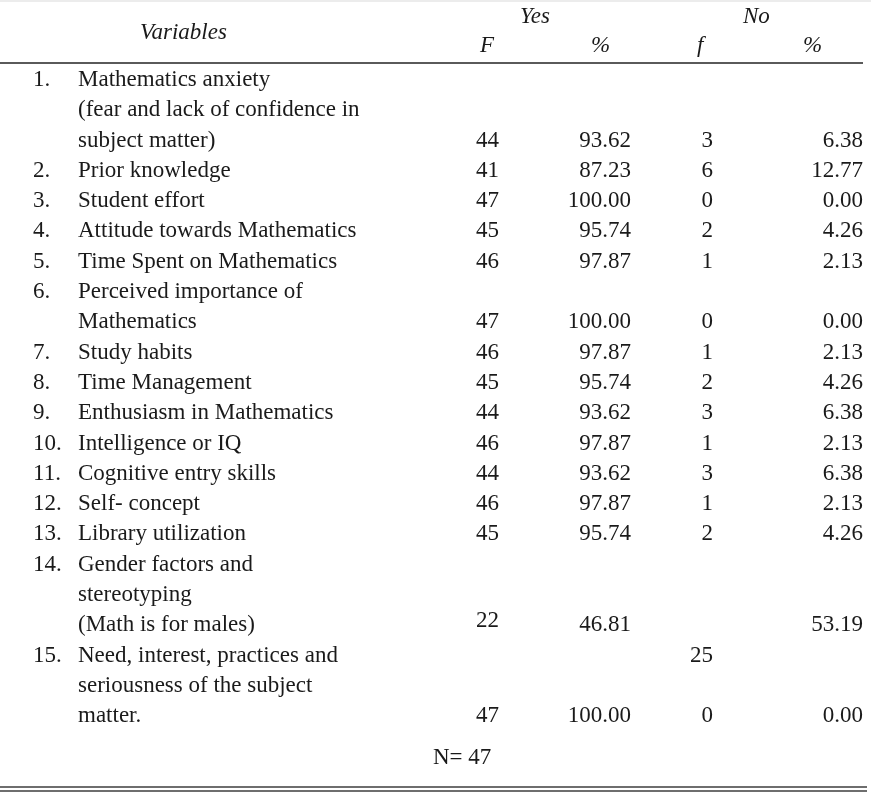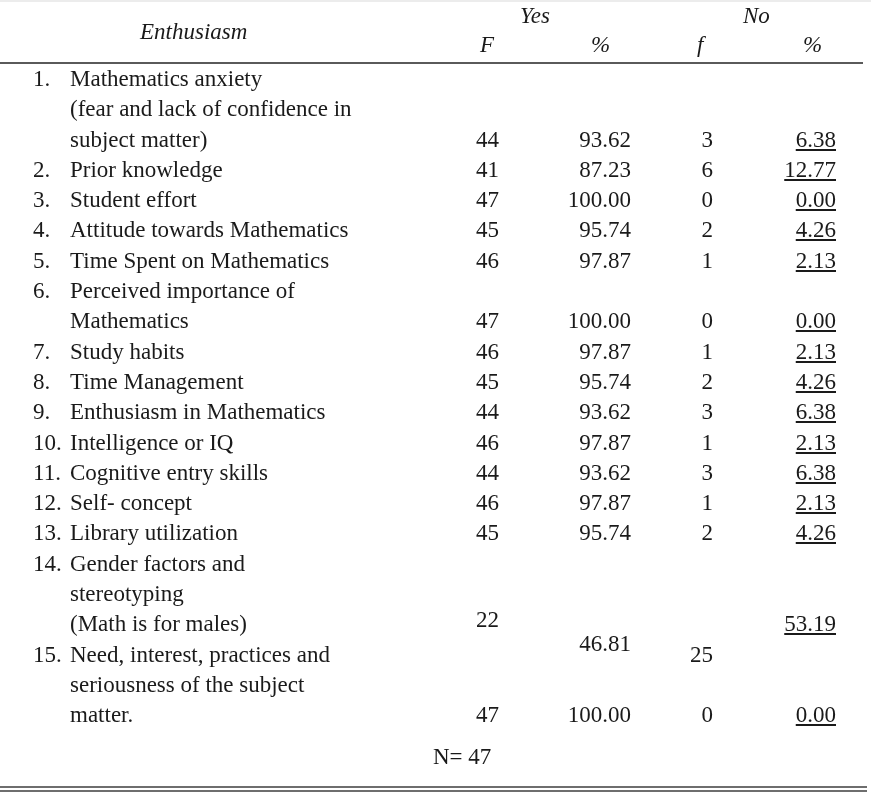--- a/index.html
+++ b/index.html
@@ -46,20 +46,21 @@
   }
   .row {
     position: relative;
     width: 871px;
   }
   .line {
     height: 30.3px;
     line-height: 30.3px;
     font-size: 23px;
     white-space: nowrap;
+    margin-left: 8px;
   }
   .num {
     position: absolute;
     left: 33px;
     top: 0;
     font-size: 23px;
     line-height: 30.3px;
     white-space: nowrap;
   }
   .var-text {
@@ -68,21 +69,21 @@
   .cell {
     position: absolute;
     font-size: 23px;
     line-height: 30.3px;
     white-space: nowrap;
     text-align: right;
   }
   .c-yf   { right: 372px; }
   .c-yp   { right: 240px; }
   .c-nf   { right: 158px; }
-  .c-np   { right: 35px; text-decoration: underline; }
+  .c-np   { right: 8px; }
   .footer-n {
     position: absolute;
     left: 433px; top: 742px;
     font-size: 23px;
     line-height: 30px;
     white-space: nowrap;
   }
   .bottom-rule-1 {
     position: absolute;
     left: 0; top: 786px;
@@ -95,21 +96,21 @@
     width: 867px; height: 2px;
     background: #6e6e6e;
   }
 </style>
 </head>
 <body>
 
 <div class="top-edge"></div>
 
 <div class="header">
-  <span class="hdr-text" style="left:140px; top:20px;">Enthusiasm</span>
+  <span class="hdr-text" style="left:140px; top:20px;">Variables</span>
   <span class="hdr-text" style="left:520px; top:4px;text-align:right;">Yes</span>
   <span class="hdr-text" style="left:743px; top:4px;">No</span>
   <span class="hdr-text" style="left:480px; top:33px;">F</span>
   <span class="hdr-text" style="left:591px; top:33px;">%</span>
   <span class="hdr-text" style="left:697px; top:33px;">f</span>
   <span class="hdr-text" style="left:803px; top:33px;">%</span>
   <div class="header-rule"></div>
 </div>
 
 <div class="rows" id="rows">
@@ -219,21 +220,21 @@
       <span class="cell c-yp" style="top: 0px;">95.74</span>
       <span class="cell c-nf" style="top: 0px;">2</span>
       <span class="cell c-np" style="top: 0px;">4.26</span>
     </div>
     <div class="row">
       <span class="num">14.</span>
       <div class="line"><span class="var-text">Gender factors and</span></div>
       <div class="line"><span class="var-text">stereotyping</span></div>
       <div class="line"><span class="var-text">(Math is for males)</span></div>
       <span class="cell c-yf" style="top: 56px;">22</span>
-      <span class="cell c-yp" style="top: 60.6px; margin-top: 20px;">46.81</span>
+      <span class="cell c-yp" style="top: 60.6px;">46.81</span>
       <span class="cell c-nf" style="top: 60.6px; margin-top: 31px;">25</span>
       <span class="cell c-np" style="top: 60.6px; text-align: right;">53.19</span>
     </div>
     <div class="row">
       <span class="num">15.</span>
       <div class="line"><span class="var-text">Need, interest, practices and</span></div>
       <div class="line"><span class="var-text">seriousness of the subject</span></div>
       <div class="line"><span class="var-text">matter.</span></div>
       <span class="cell c-yf" style="top: 60.6px;">47</span>
       <span class="cell c-yp" style="top: 60.6px;">100.00</span>

